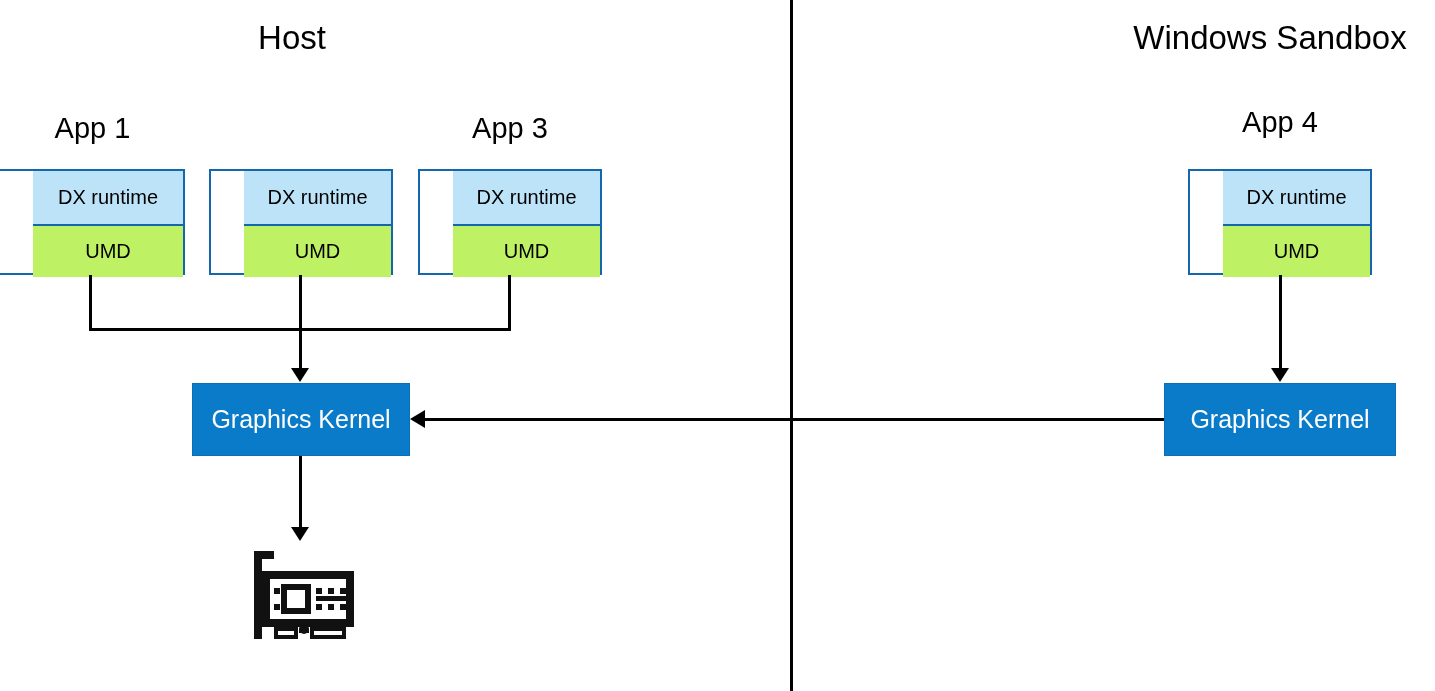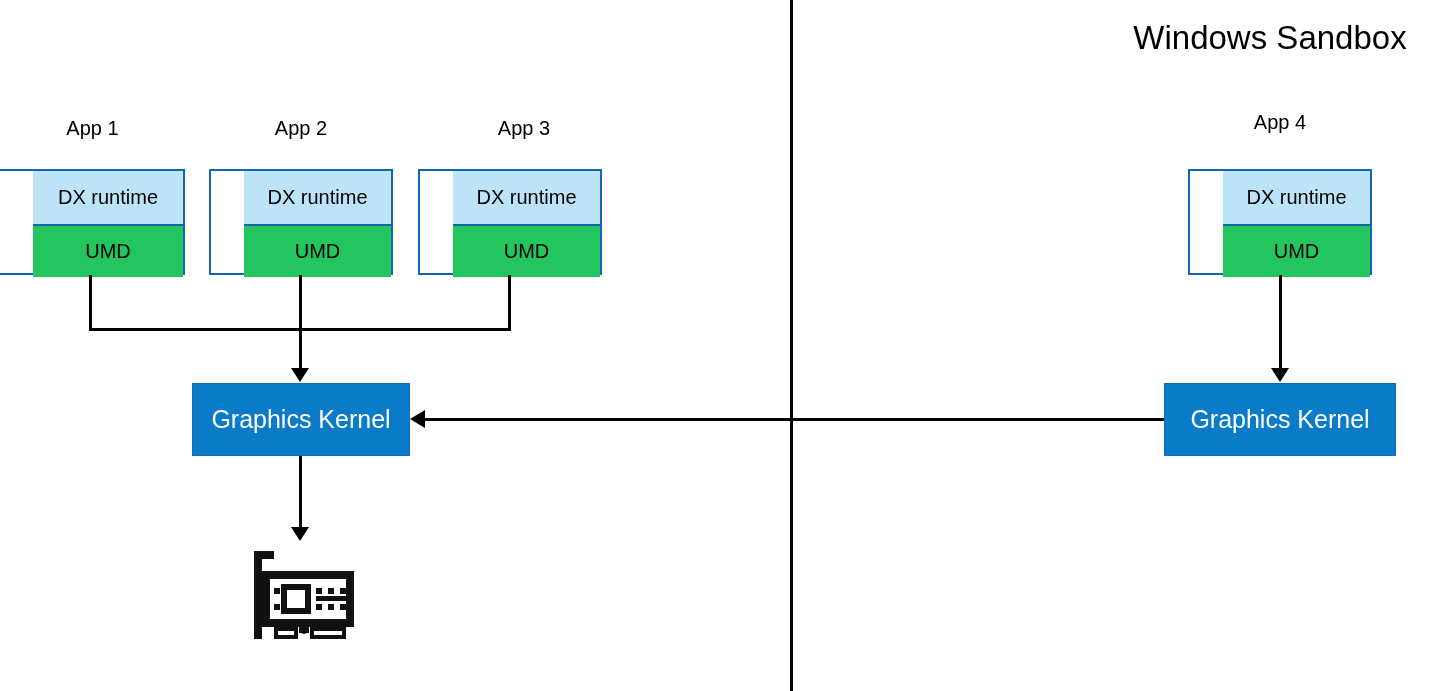--- a/index.html
+++ b/index.html
@@ -27,21 +27,21 @@
     color: #000000;
     white-space: nowrap;
     text-align: center;
   }
   #title-host   { left: 192px;  top: 18px;  width: 200px; }
   #title-sandbox{ left: 1070px; top: 18px;  width: 400px; }
 
   
   .app-label {
     position: absolute;
-    font-size: 20px;
+    font-size: 29px;
     line-height: 36px;
     font-weight: 400;
     color: #000000;
     white-space: nowrap;
     text-align: center;
   }
 
   
   .app-stack {
     position: absolute;
@@ -54,21 +54,21 @@
     height: 53px;
     display: flex;
     align-items: center;
     justify-content: center;
     font-size: 20px;
     color: #000000;
     white-space: nowrap;
     margin-left: 33px;
   }
   .cell-dx  { background: #BDE3F8; }
-  .cell-umd { background: #22c55e; border-top: 2px solid #1567AD; }
+  .cell-umd { background: #bef264; border-top: 2px solid #1567AD; }
 
   
   .gk-box {
     position: absolute;
     box-sizing: border-box;
     background: #0A7BC8;
     border: 1px solid #0A6FB4;
     display: flex;
     align-items: center;
     justify-content: center;
@@ -117,40 +117,40 @@
     top: 547px;
     width: 112px;
     height: 96px;
   }
 </style>
 </head>
 <body>
 
 <div id="canvas">
 
+  <div class="section-title" id="title-host">Host</div>
 
   <div class="section-title" id="title-sandbox">Windows Sandbox</div>
 
   <div class="divider" style="left:790px; top:0px; height:691px;"></div>
 
   <div class="app-label" style="left:0px; top:110px; width:185px;">App 1</div>
 
   <div class="app-stack" id="app1-stack" style="left:-2px; top:169px; width:187px; height:106px;">
     <div class="cell cell-dx">DX runtime</div>
     <div class="cell cell-umd">UMD</div>
   </div>
 
-  <div class="app-label" style="left:209px; top:110px; width:184px;">App 2</div>
 
   <div class="app-stack" id="app2-stack" style="left:209px; top:169px; width:184px; height:106px;">
     <div class="cell cell-dx">DX runtime</div>
     <div class="cell cell-umd">UMD</div>
   </div>
 
-  <div class="app-label" style="left:432px; top:110px; width:184px;">App 3</div>
+  <div class="app-label" style="left:418px; top:110px; width:184px;">App 3</div>
 
   <div class="app-stack" id="app3-stack" style="left:418px; top:169px; width:184px; height:106px;">
     <div class="cell cell-dx">DX runtime</div>
     <div class="cell cell-umd">UMD</div>
   </div>
 
   <div class="app-label" style="left:1188px; top:104px; width:184px;">App 4</div>
 
   <div class="app-stack" id="app4-stack" style="left:1188px; top:169px; width:184px; height:106px;">
     <div class="cell cell-dx">DX runtime</div>

